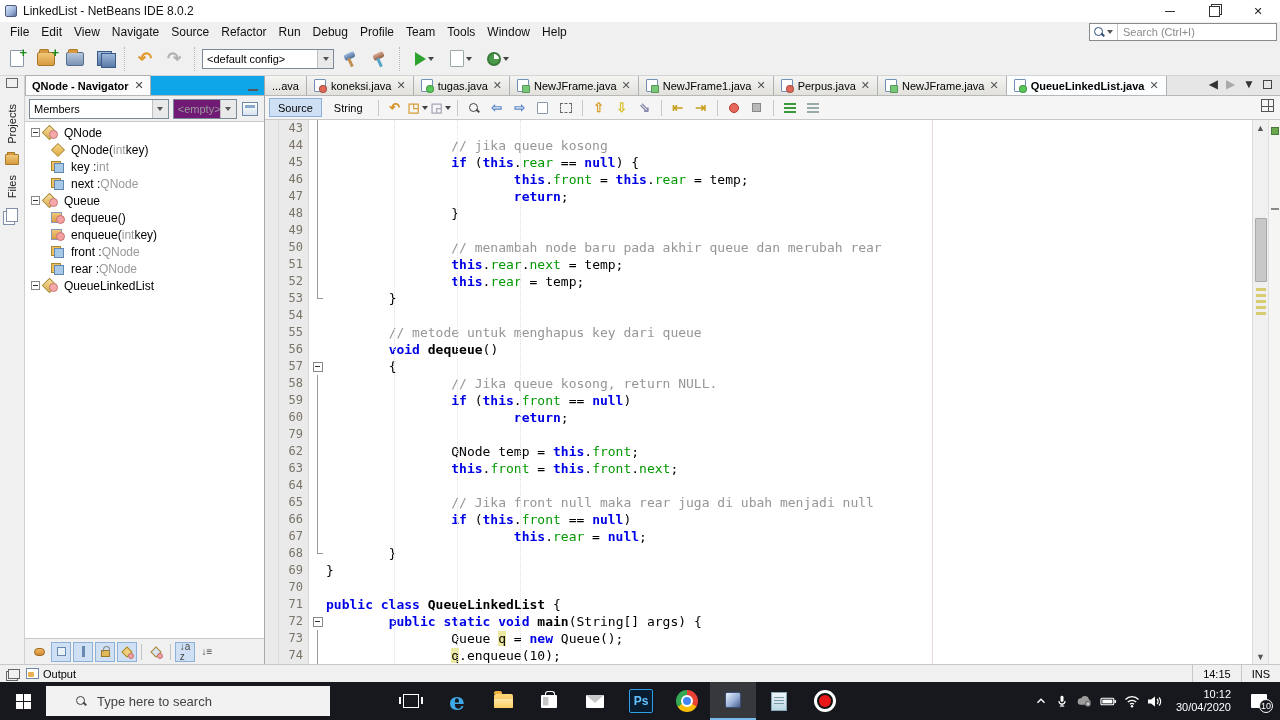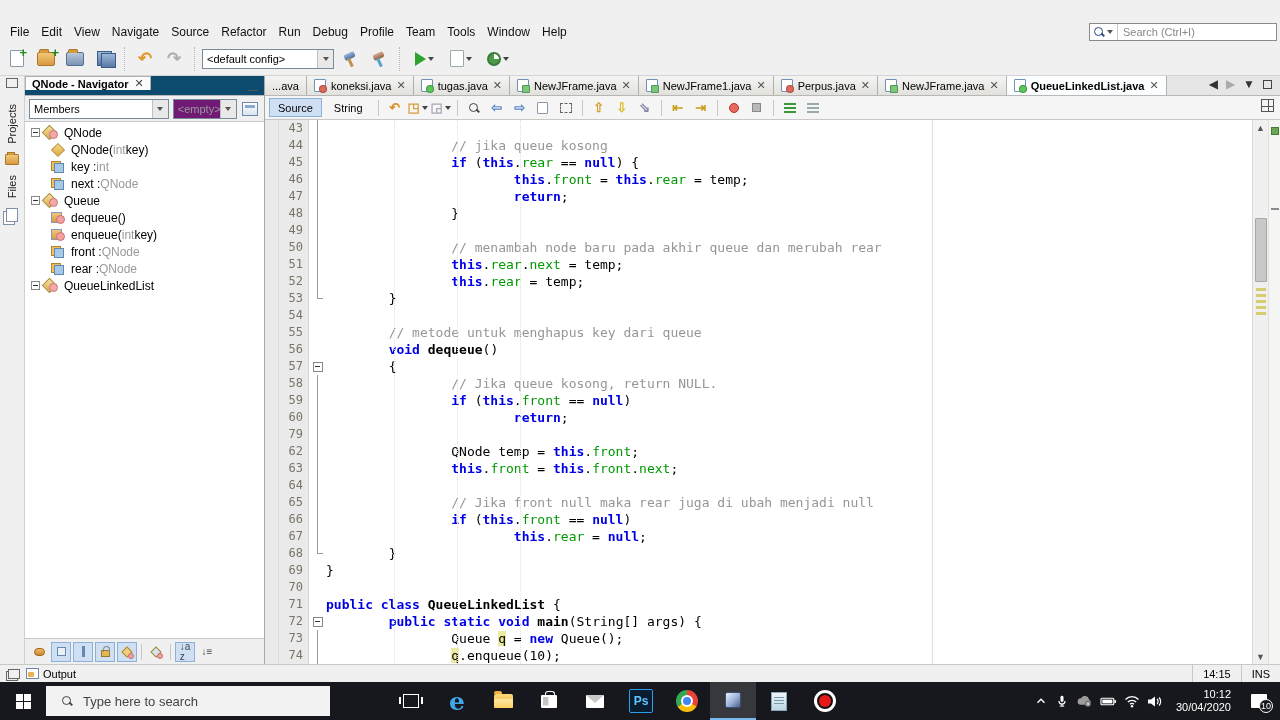--- a/index.html
+++ b/index.html
@@ -59,21 +59,21 @@
   
   .dockstrip { width:25px; background:#f0f0f0; border-right:1px solid #d0d0d0; display:flex; flex-direction:column; align-items:center; padding-top:2px; }
   .dock-icon-top { width:12px; height:10px; border:1px solid #666; margin-bottom:10px; position:relative; }
   .vlabel { writing-mode:vertical-rl; transform:rotate(180deg); font-size:11px; color:#222; margin:6px 0; }
   .mini-folder { width:14px; height:11px; background:linear-gradient(#f0c878,#d89a40); border:1px solid #a87828; border-radius:1px; margin:4px 0; position:relative; }
   .mini-folder::before { content:""; position:absolute; top:-3px; left:1px; width:6px; height:2px; background:#d89a40; border:1px solid #a87828; border-bottom:none; }
   .mini-files { width:12px; height:14px; background:#fff; border:1px solid #8090a8; margin:4px 0; box-shadow:-3px 3px 0 -1px #fff, -3px 3px 0 0 #8090a8; }
 
   
   .navigator { width:240px; display:flex; flex-direction:column; border-right:1px solid #a8a8a8; background:#fff; }
-  .nav-tabrow { height:20px; background:#0c4a6e; border-bottom:1px solid #b8b8b8; display:flex; align-items:flex-start;flex-direction:column; }
+  .nav-tabrow { height:20px; background:#0ea5e9; border-bottom:1px solid #b8b8b8; display:flex; align-items:flex-end; }
   .nav-tab { height:20px; background:#fbfbfb; border:1px solid #b0b0b0; border-bottom:none; display:flex; align-items:center; padding:0 6px; gap:6px; font-weight:bold; font-size:11px; }
   .nav-tab .x { font-weight:normal; color:#444; font-size:11px; }
   .nav-min { margin-left:auto; margin-right:6px; margin-bottom:4px; width:10px; height:2px; background:#555; }
   .nav-toolbar { height:26px; background:#f0f0f0; border-bottom:1px solid #c8c8c8; display:flex; align-items:center; gap:4px; padding:0 4px; }
   .i-inherit { width:16px; height:14px; border:1px solid #7088a8; background:linear-gradient(#fff,#d8e4f0); position:relative; }
   .i-inherit::before { content:""; position:absolute; top:2px; left:2px; right:2px; height:3px; background:#88a8cc; }
   .nav-tree { flex:1; background:#fff; overflow:hidden; padding-top:2px; position:relative; }
   .trow { height:17px; display:flex; align-items:center; font-size:12px; white-space:nowrap; }
   .trow .muted { color:#9a9a9a; }
   .expander { width:9px; height:9px; border:1px solid #888; background:#fff; margin:0 4px 0 6px; position:relative; flex:none; }
@@ -168,21 +168,21 @@
   .sb-outico { width:13px; height:11px; background:#fff; border:1px solid #7088a8; position:relative; }
   .sb-outico::after { content:""; position:absolute; left:1px; bottom:1px; width:6px; height:5px; background:#e8b050; border-radius:1px; }
   .sb-right { margin-left:auto; display:flex; align-items:center; height:100%; }
   .sb-cell { padding:0 10px; height:100%; display:flex; align-items:center; border-left:1px solid #c8c8c8; }
 
   
   .taskbar { position:absolute; left:0; right:0; top:682px; height:38px; background:#16181d; display:flex; align-items:center; }
   .startbtn { width:46px; height:38px; display:flex; align-items:center; justify-content:center; }
   .winlogo { display:grid; grid-template-columns:7px 7px; grid-template-rows:7px 7px; gap:1px; }
   .winlogo i { background:#fff; }
-  .tb-search { width:284px; height:30px; background:#f2f2f2; display:flex; align-items:center; gap:8px; padding-left:12px; color:#444; font-size:13px; margin-right:58px; }
+  .tb-search { width:284px; height:30px; background:#f2f2f2; display:flex; align-items:center; gap:8px; padding-left:26px; color:#444; font-size:13px; margin-right:58px; }
   .tb-ic { width:46px; height:38px; display:flex; align-items:center; justify-content:center; position:relative; }
   .tb-ic.active { background:rgba(255,255,255,0.14); border-bottom:2px solid #76b9ed; }
   .taskview { width:16px; height:14px; border:1.5px solid #fff; position:relative; }
   .taskview::before { content:""; position:absolute; left:-5px; top:2px; width:2px; height:7px; background:#fff; }
   .taskview::after { content:""; position:absolute; right:-5px; top:2px; width:2px; height:7px; background:#fff; }
   .edge-e { color:#3fa9e8; font-size:25px; font-weight:bold; font-family:"DejaVu Serif", serif; line-height:1; }
   .expl { width:19px; height:14px; background:linear-gradient(#ffd978,#f0b040); border-radius:2px; position:relative; }
   .expl::before { content:""; position:absolute; top:-3px; left:0; width:8px; height:3px; background:#f0b040; border-radius:2px 2px 0 0; }
   .expl::after { content:""; position:absolute; left:0; bottom:0; width:19px; height:9px; background:linear-gradient(#ffe9a8,#ffd060); border-radius:1px; }
   .store { width:16px; height:13px; background:#fff; border-radius:1px; position:relative; }
@@ -204,20 +204,29 @@
   .tb-clock { text-align:right; font-size:11px; line-height:13px; color:#fff; padding:0 6px; }
   .notif { position:relative; width:30px; height:38px; display:flex; align-items:center; justify-content:center; }
   .notif .pane { width:16px; height:14px; background:#fff; border-radius:1px; }
   .notif .badge { position:absolute; right:1px; bottom:7px; min-width:14px; height:14px; border:1px solid #fff; border-radius:50%; background:#16181d; color:#fff; font-size:9px; display:flex; align-items:center; justify-content:center; }
 </style>
 </head>
 <body>
 
 <div id="app">
 
+  <div class="titlebar">
+    <span class="cube"></span>
+    <span class="ttl">LinkedList - NetBeans IDE 8.0.2</span>
+    <div class="wincaps">
+      <span class="wincap cap-min"></span>
+      <span class="wincap cap-rest"></span>
+      <span class="wincap cap-close"></span>
+    </div>
+  </div>
 
   <div class="menubar">
     <span class="menuitem">File</span>
     <span class="menuitem">Edit</span>
     <span class="menuitem">View</span>
     <span class="menuitem">Navigate</span>
     <span class="menuitem">Source</span>
     <span class="menuitem">Refactor</span>
     <span class="menuitem">Run</span>
     <span class="menuitem">Debug</span>

